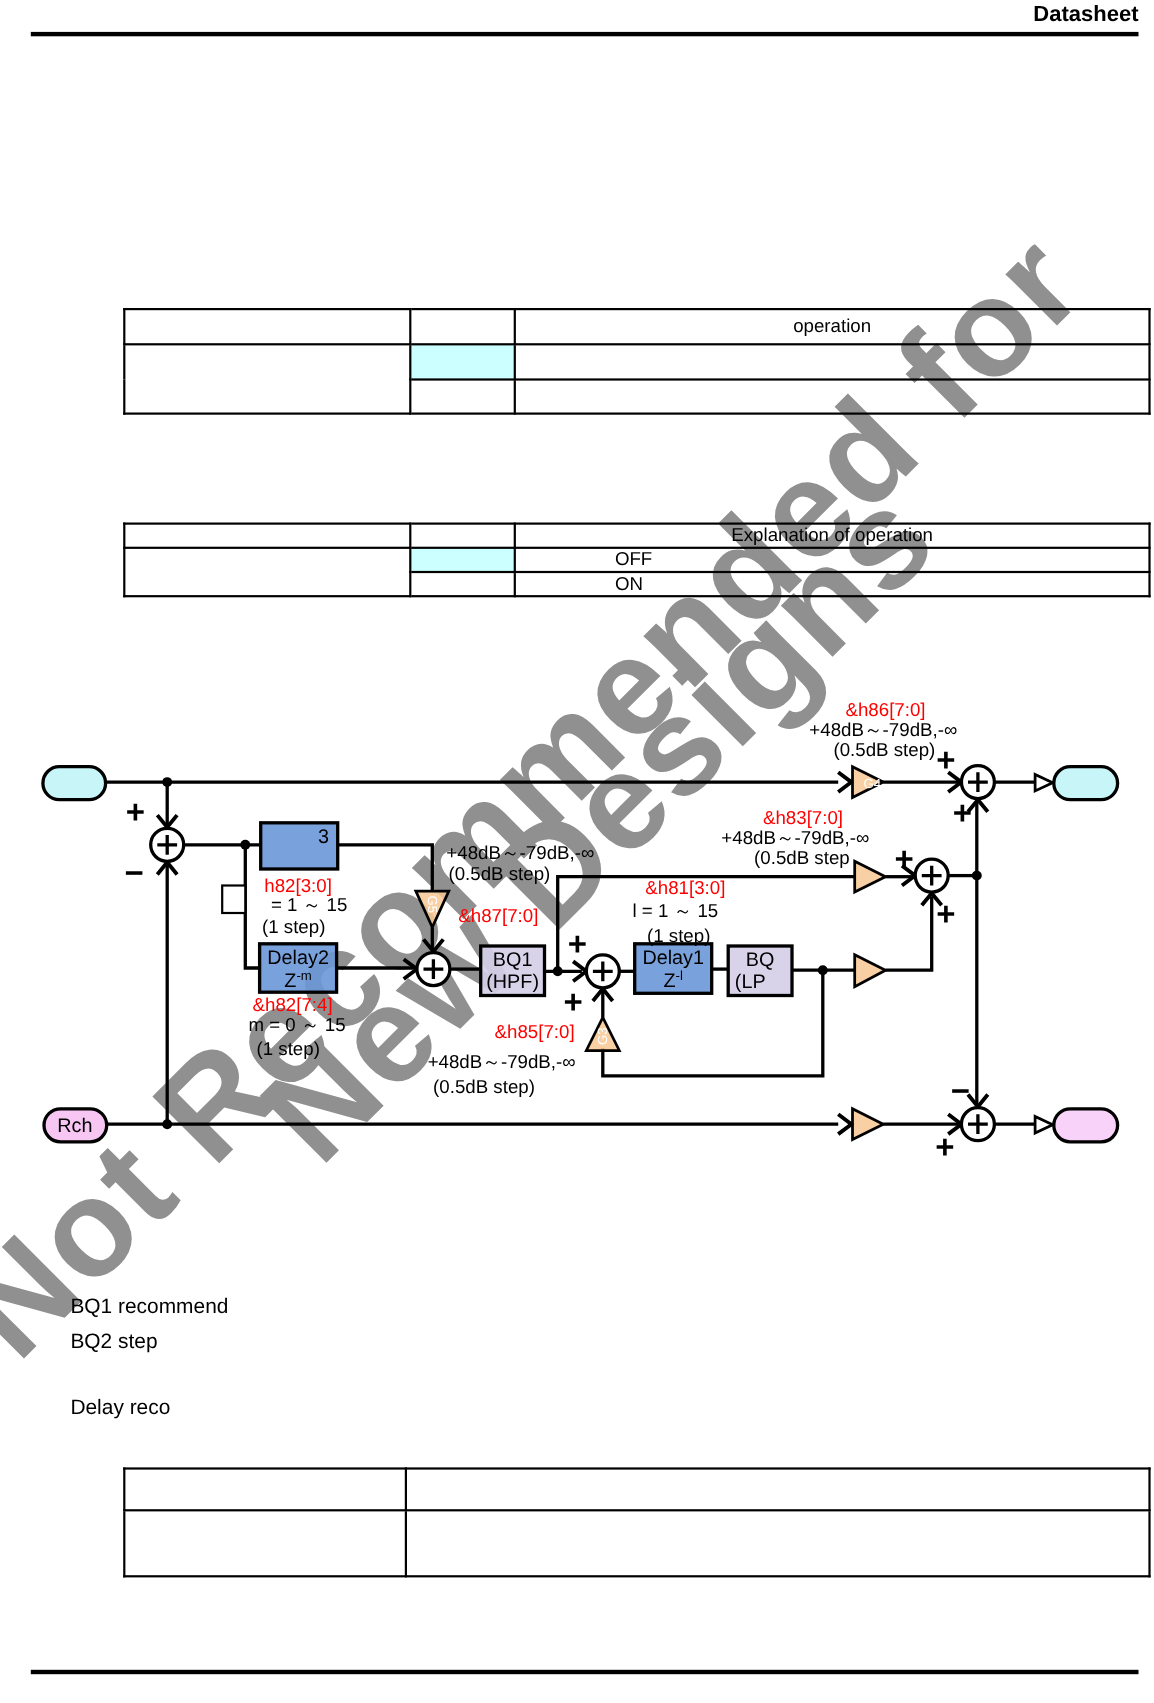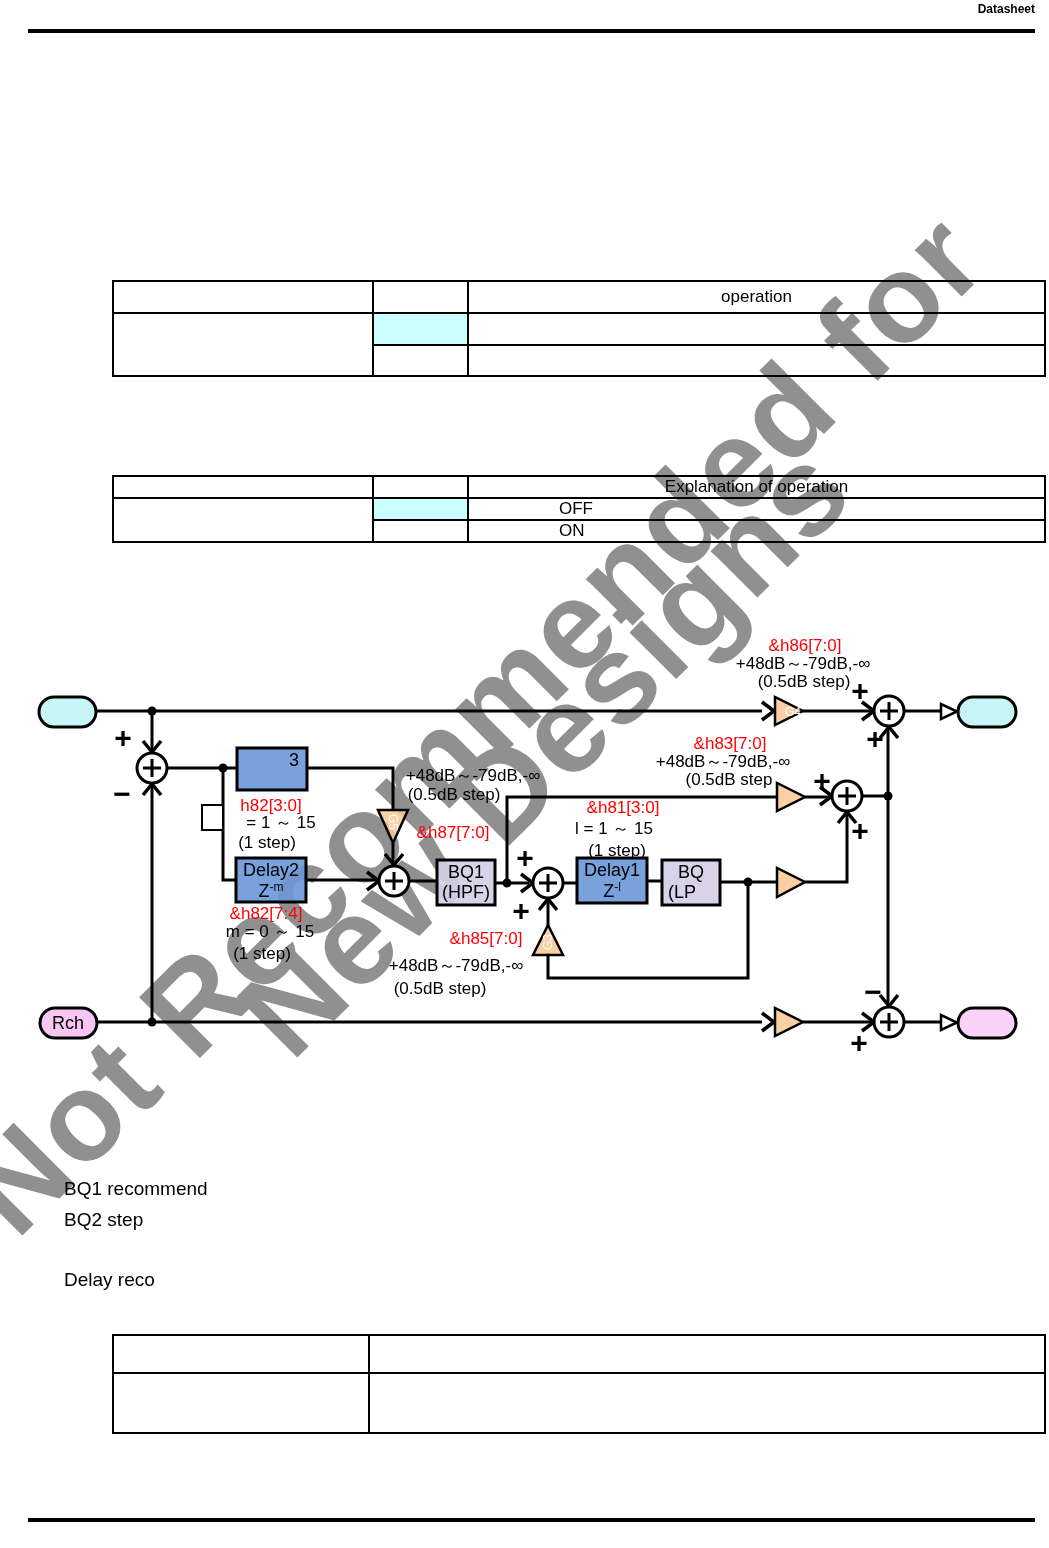--- a/index.html
+++ b/index.html
@@ -1,19 +1,19 @@
 <!DOCTYPE html>
 <html><head>
 <meta charset="utf-8">
 <style>
   html,body{margin:0;padding:0;background:#fff;}
   #page{position:relative;width:1049px;height:1548px;background:#fff;overflow:hidden;
         font-family:"Liberation Sans",sans-serif;color:#000;}
   .layer{position:absolute;z-index:1;}
-  #header-title{top:2px;right:14px;font-size:12px;font-weight:bold;}
+  #header-title{top:2px;right:14px;font-size:20px;font-weight:bold;}
   .rule{position:absolute;left:28px;width:1007px;background:#000;z-index:1;}
   #rule-top{top:29px;height:4px;}
   #rule-bottom{top:1518px;height:4px;}
   .wm{position:absolute;z-index:0;font-weight:bold;font-size:125px;line-height:125px;
       color:#909090;white-space:nowrap;letter-spacing:2px;transform-origin:0 100%;
       transform:rotate(-45deg);}
   #wm1{left:30px;top:1130px;}
   #wm2{left:305px;top:952px;}
   table.sheet{position:absolute;border-collapse:collapse;table-layout:fixed;z-index:1;
       font-size:17px;}

